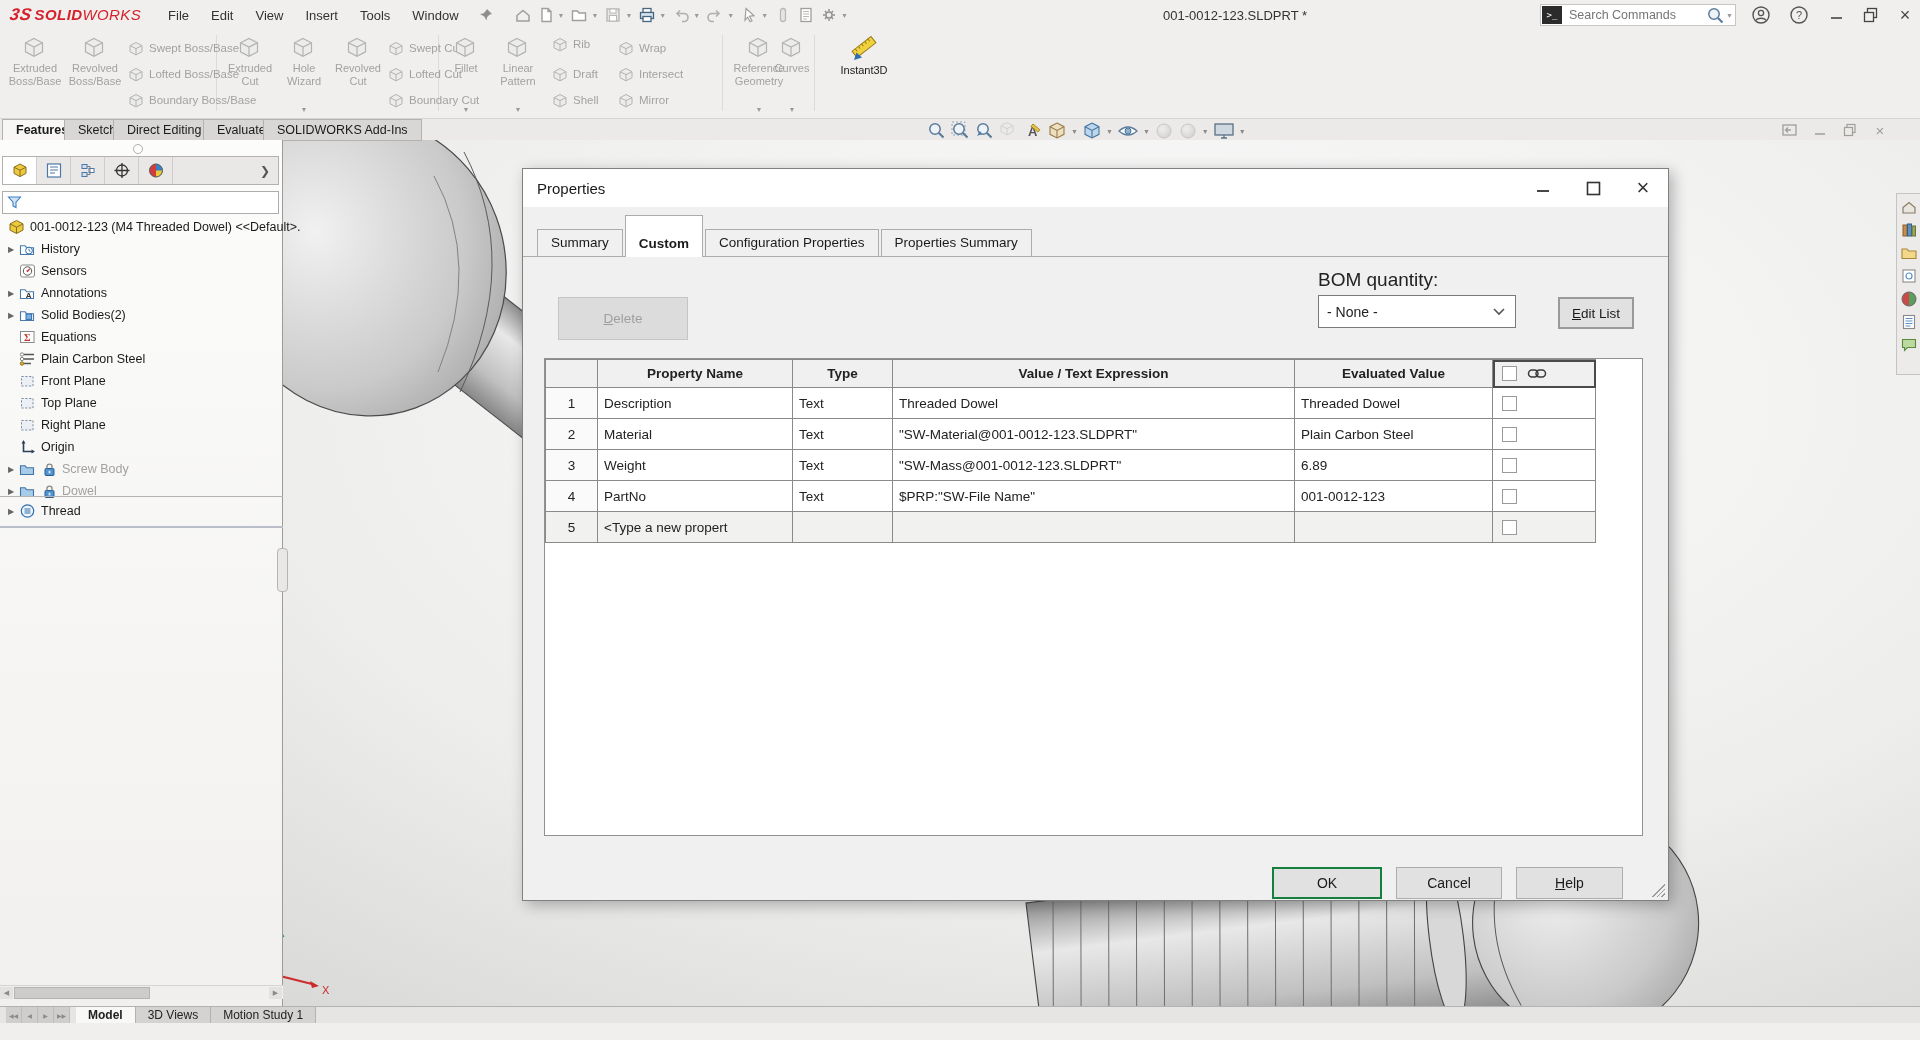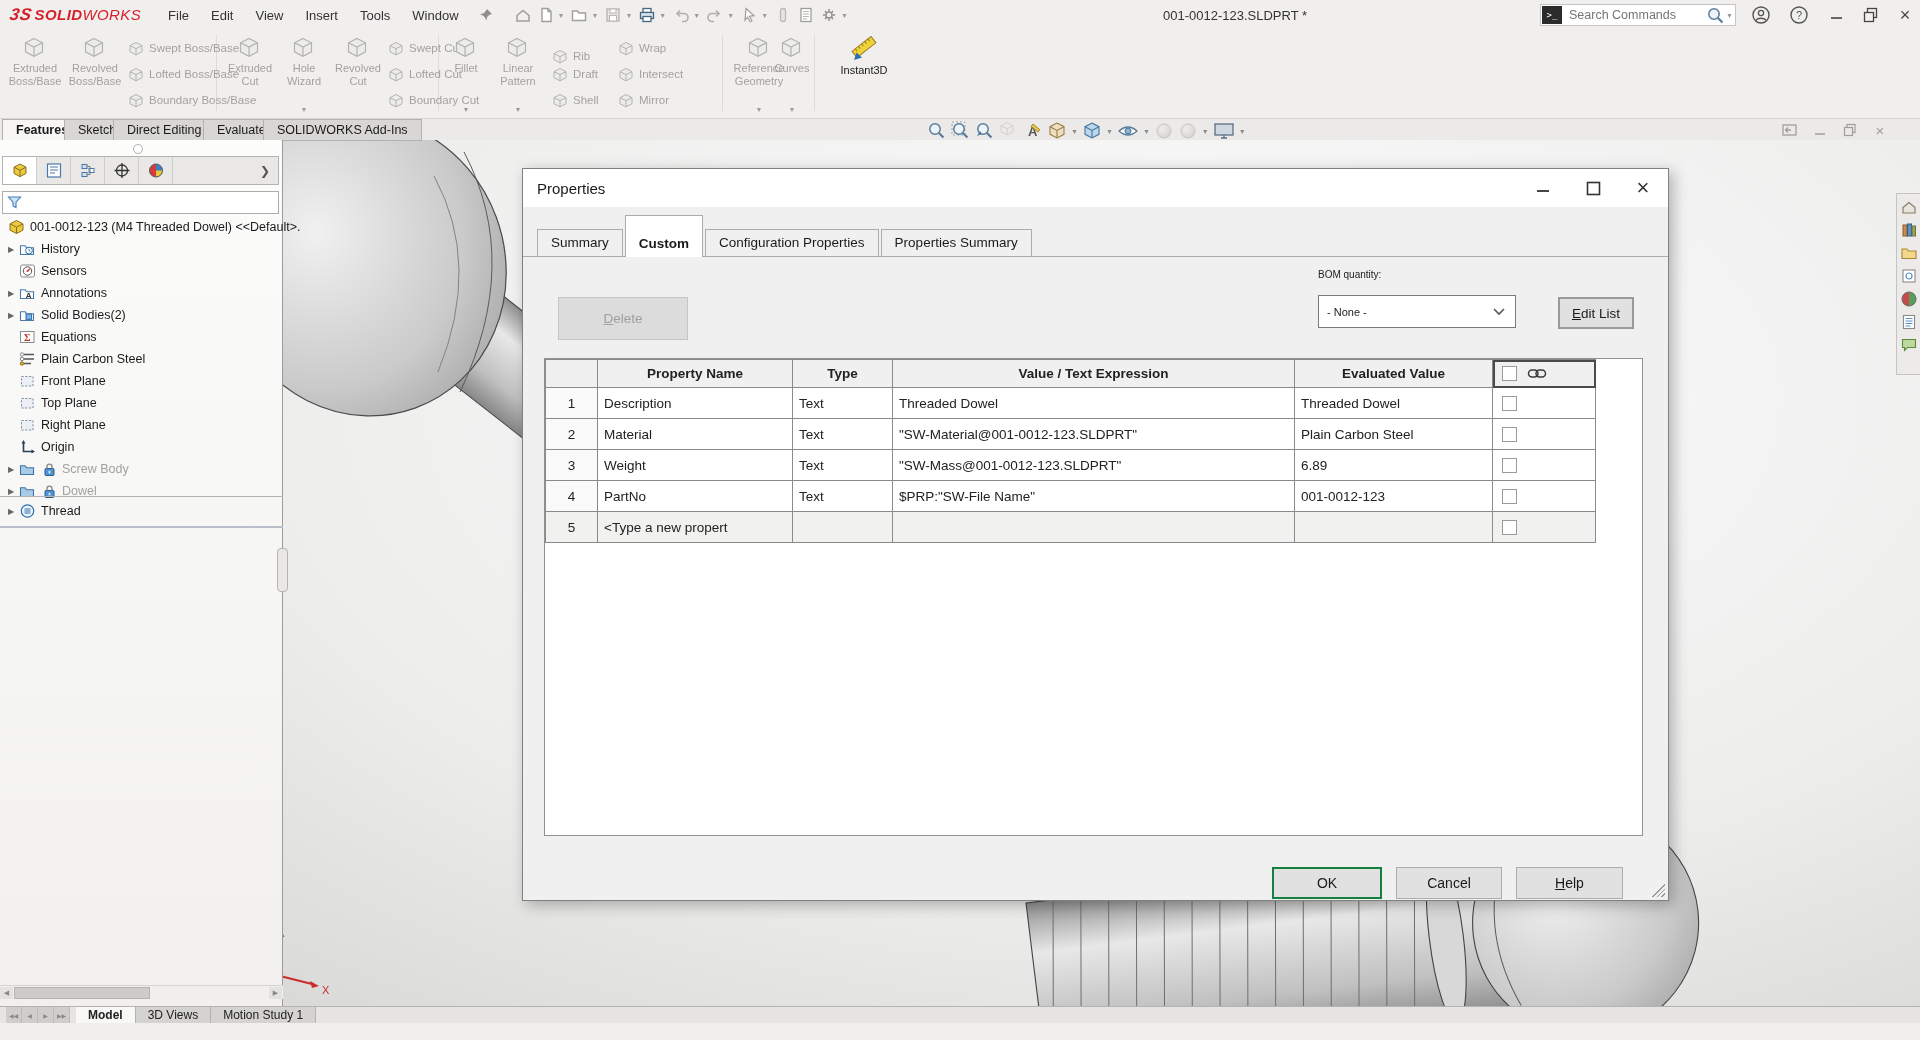--- a/index.html
+++ b/index.html
@@ -78,22 +78,22 @@
   .dctl{margin-left:auto;display:flex}
   .dbtnw{width:50px;height:36px;display:flex;align-items:center;justify-content:center;color:#333;cursor:default}
   .dtabs{position:absolute;left:0;top:58px;width:100%;height:30px;padding-left:14px;border-bottom:1px solid #acacac;display:flex;align-items:flex-end;box-sizing:border-box}
   .dtab{padding:5px 13px 6px;font-size:13.5px;background:#f0f0f0;border:1px solid #acacac;border-bottom:none;margin-right:2px;color:#1a1a1a;box-sizing:border-box;cursor:default}
   .dtab.active{background:#fff;position:relative;margin-bottom:-1px;padding-top:20px;font-weight:bold;z-index:2}
   .btn{background:#e1e1e1;border:1px solid #adadad;font:13.5px "Liberation Sans",sans-serif;color:#1a1a1a}
   .btn.disabled{color:#9f9f9f;background:#dcdcdc;border-color:#c5c5c5}
   .accel{display:inline-block}
   .accel::first-letter{text-decoration:underline}
   .deletebtn{position:absolute;left:35px;top:128px;width:130px;height:43px}
-  .bomlabel{position:absolute;left:795px;top:100px;font-size:10px}
-  .bomsel{position:absolute;left:795px;top:126px;width:198px;height:33px;background:#fff;border:1px solid #7a7a7a;display:flex;align-items:center;font-size:11px;box-sizing:border-box;cursor:default}
+  .bomlabel{position:absolute;left:795px;top:100px;font-size:19px}
+  .bomsel{position:absolute;left:795px;top:126px;width:198px;height:33px;background:#fff;border:1px solid #7a7a7a;display:flex;align-items:center;font-size:14px;box-sizing:border-box;cursor:default}
   .bomsel .vtxt{margin-left:8px;flex:1}
   .editlist{position:absolute;left:1035px;top:128px;width:76px;height:32px;border-width:2px;border-color:#9a9a9a}
   .ptablewrap{position:absolute;left:21px;top:189px;width:1099px;height:478px;background:#fff;border:1px solid #919191;box-sizing:border-box;overflow:hidden}
   table.pt{border-collapse:collapse;table-layout:fixed;width:1050px;font-size:13.5px}
   .pt th,.pt td{border:1px solid #8a8a8a;padding:0 6px;height:30px;overflow:hidden;white-space:nowrap;text-align:left;font-weight:normal}
   .pt th{height:27px;background:#f0f0f0;font-weight:bold;text-align:center}
   .pt td.num{text-align:center;background:#fafafa}
   .pt tr.newp td{background:#f1f1f0}
   .pt td.ck,.pt th.ck{text-align:left;padding-left:9px}
   .cb{width:13px;height:13px;background:#fff;border:1px solid #9a9a9a;display:inline-block;vertical-align:middle}
@@ -396,21 +396,21 @@
         <span>Fillet</span>
         <span class="bcaret">▼</span>
       </div>
     <div class="rbig" style="left:490px;width:56px">
         <svg width="26" height="24">
           <use href="#gcube"></use>
         </svg>
         <span>Linear Pattern</span>
         <span class="bcaret">▼</span>
       </div>
-    <div class="rsmall" style="left:552px;top:16px">
+    <div class="rsmall" style="left:552px;top:4px">
         <svg width="16" height="15">
           <use href="#gcubesm"></use>
         </svg>
         <span>Rib</span>
       </div>
     <div class="rsmall" style="left:552px;top:34px">
         <svg width="16" height="15">
           <use href="#gcubesm"></use>
         </svg>
         <span>Draft</span>

